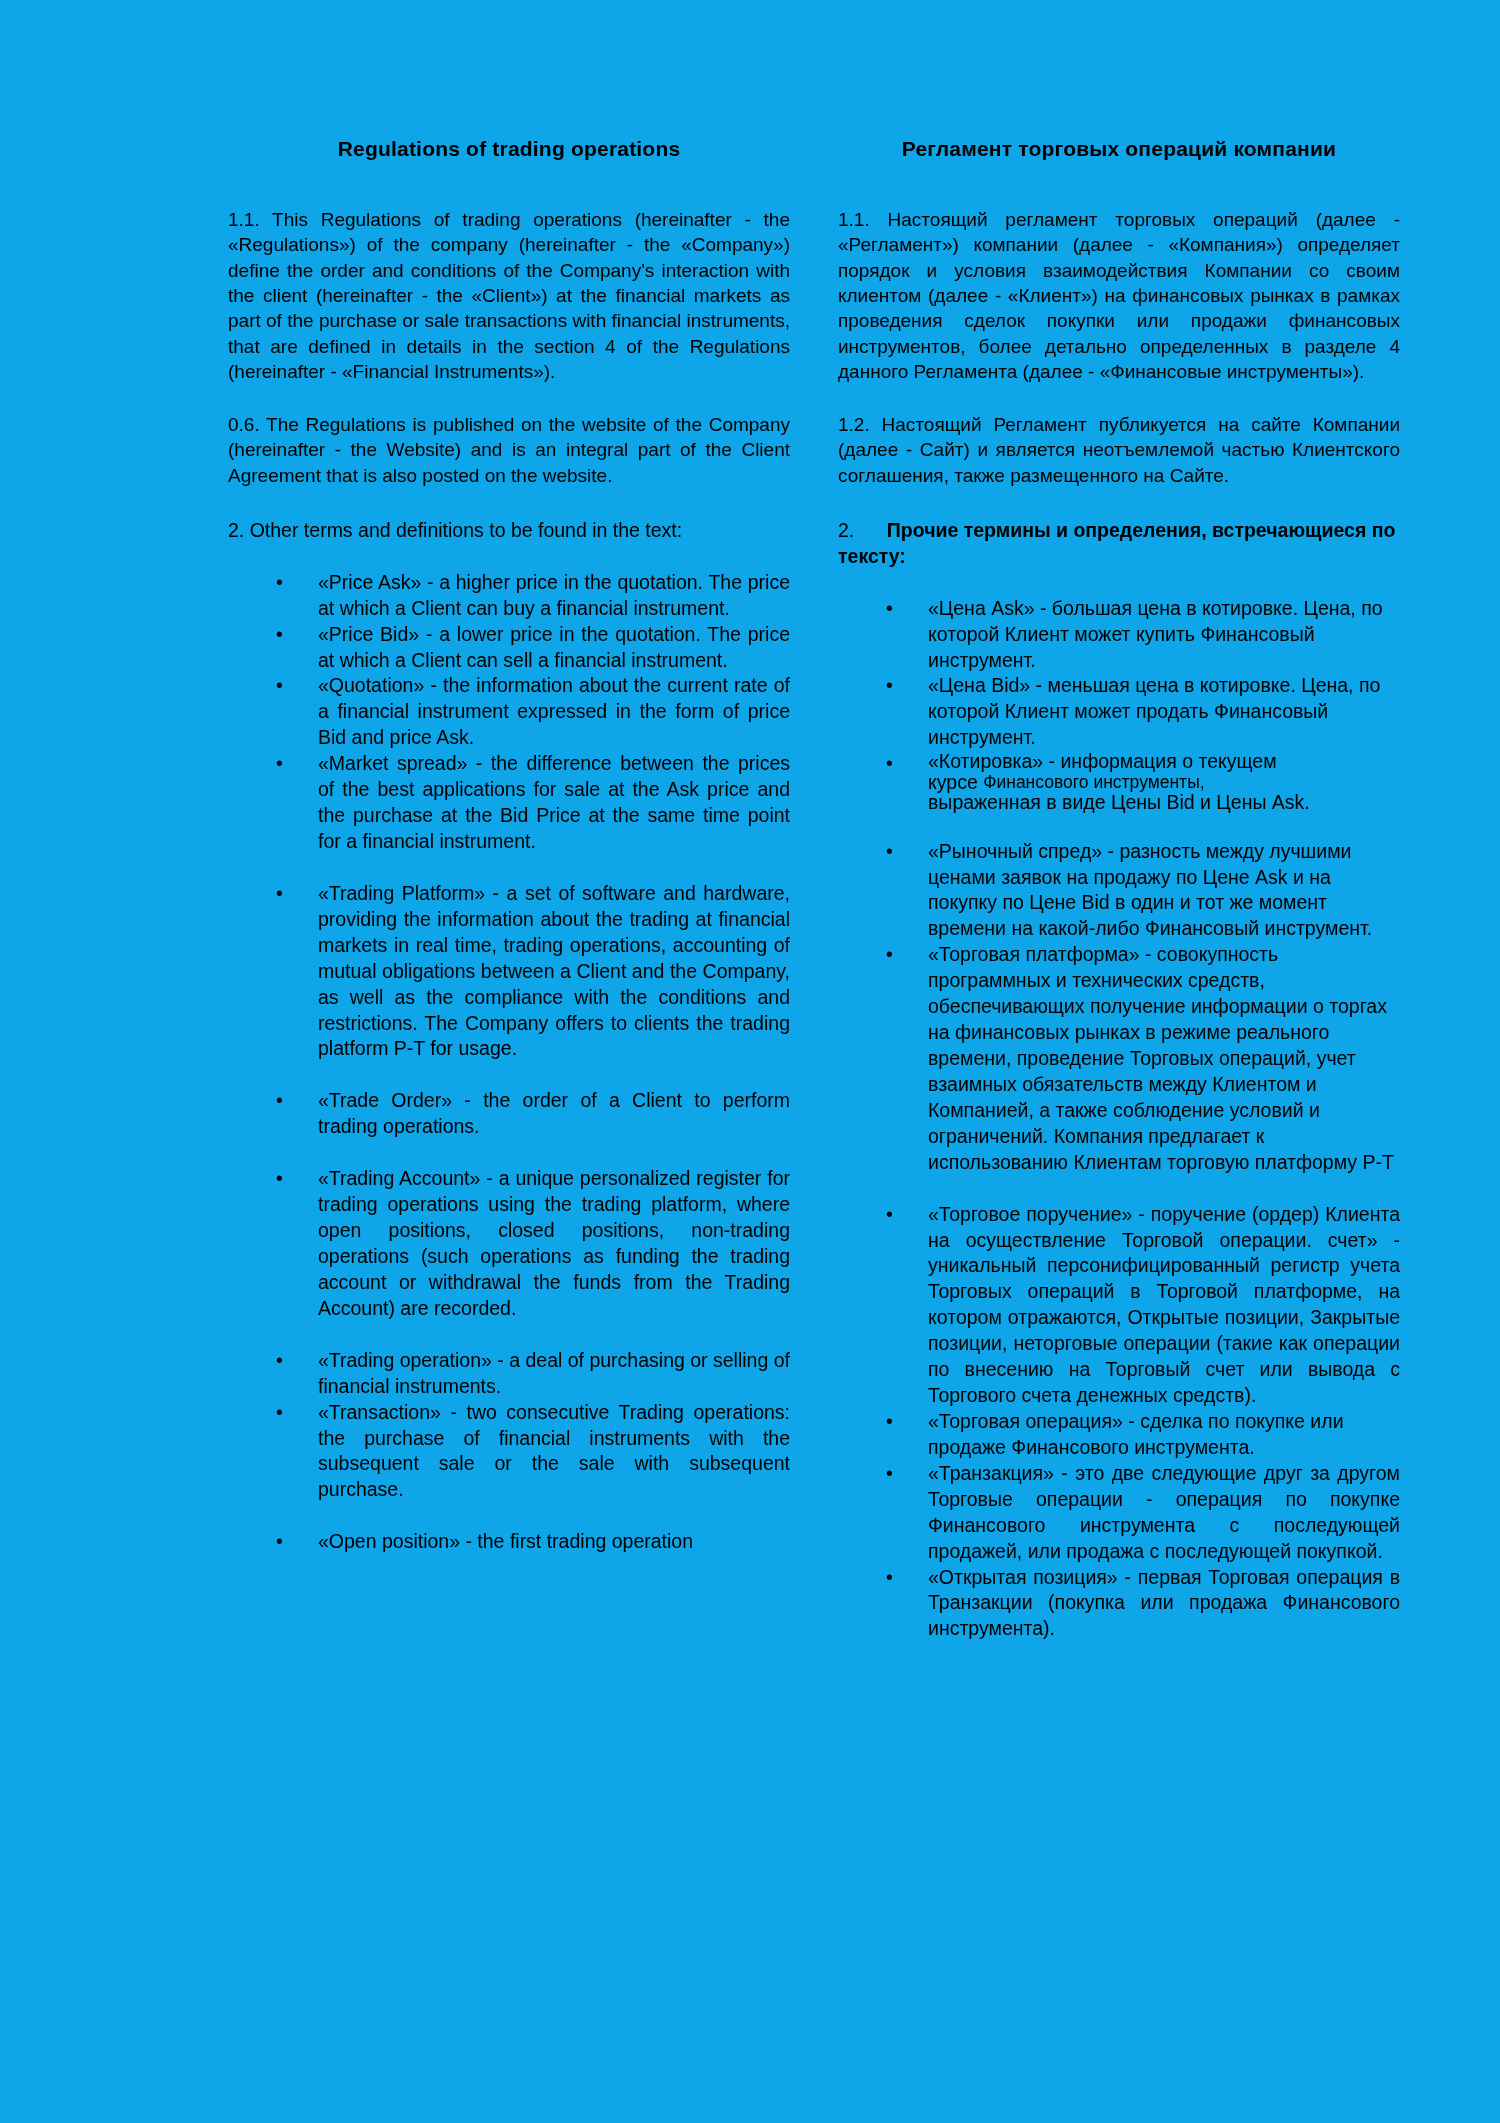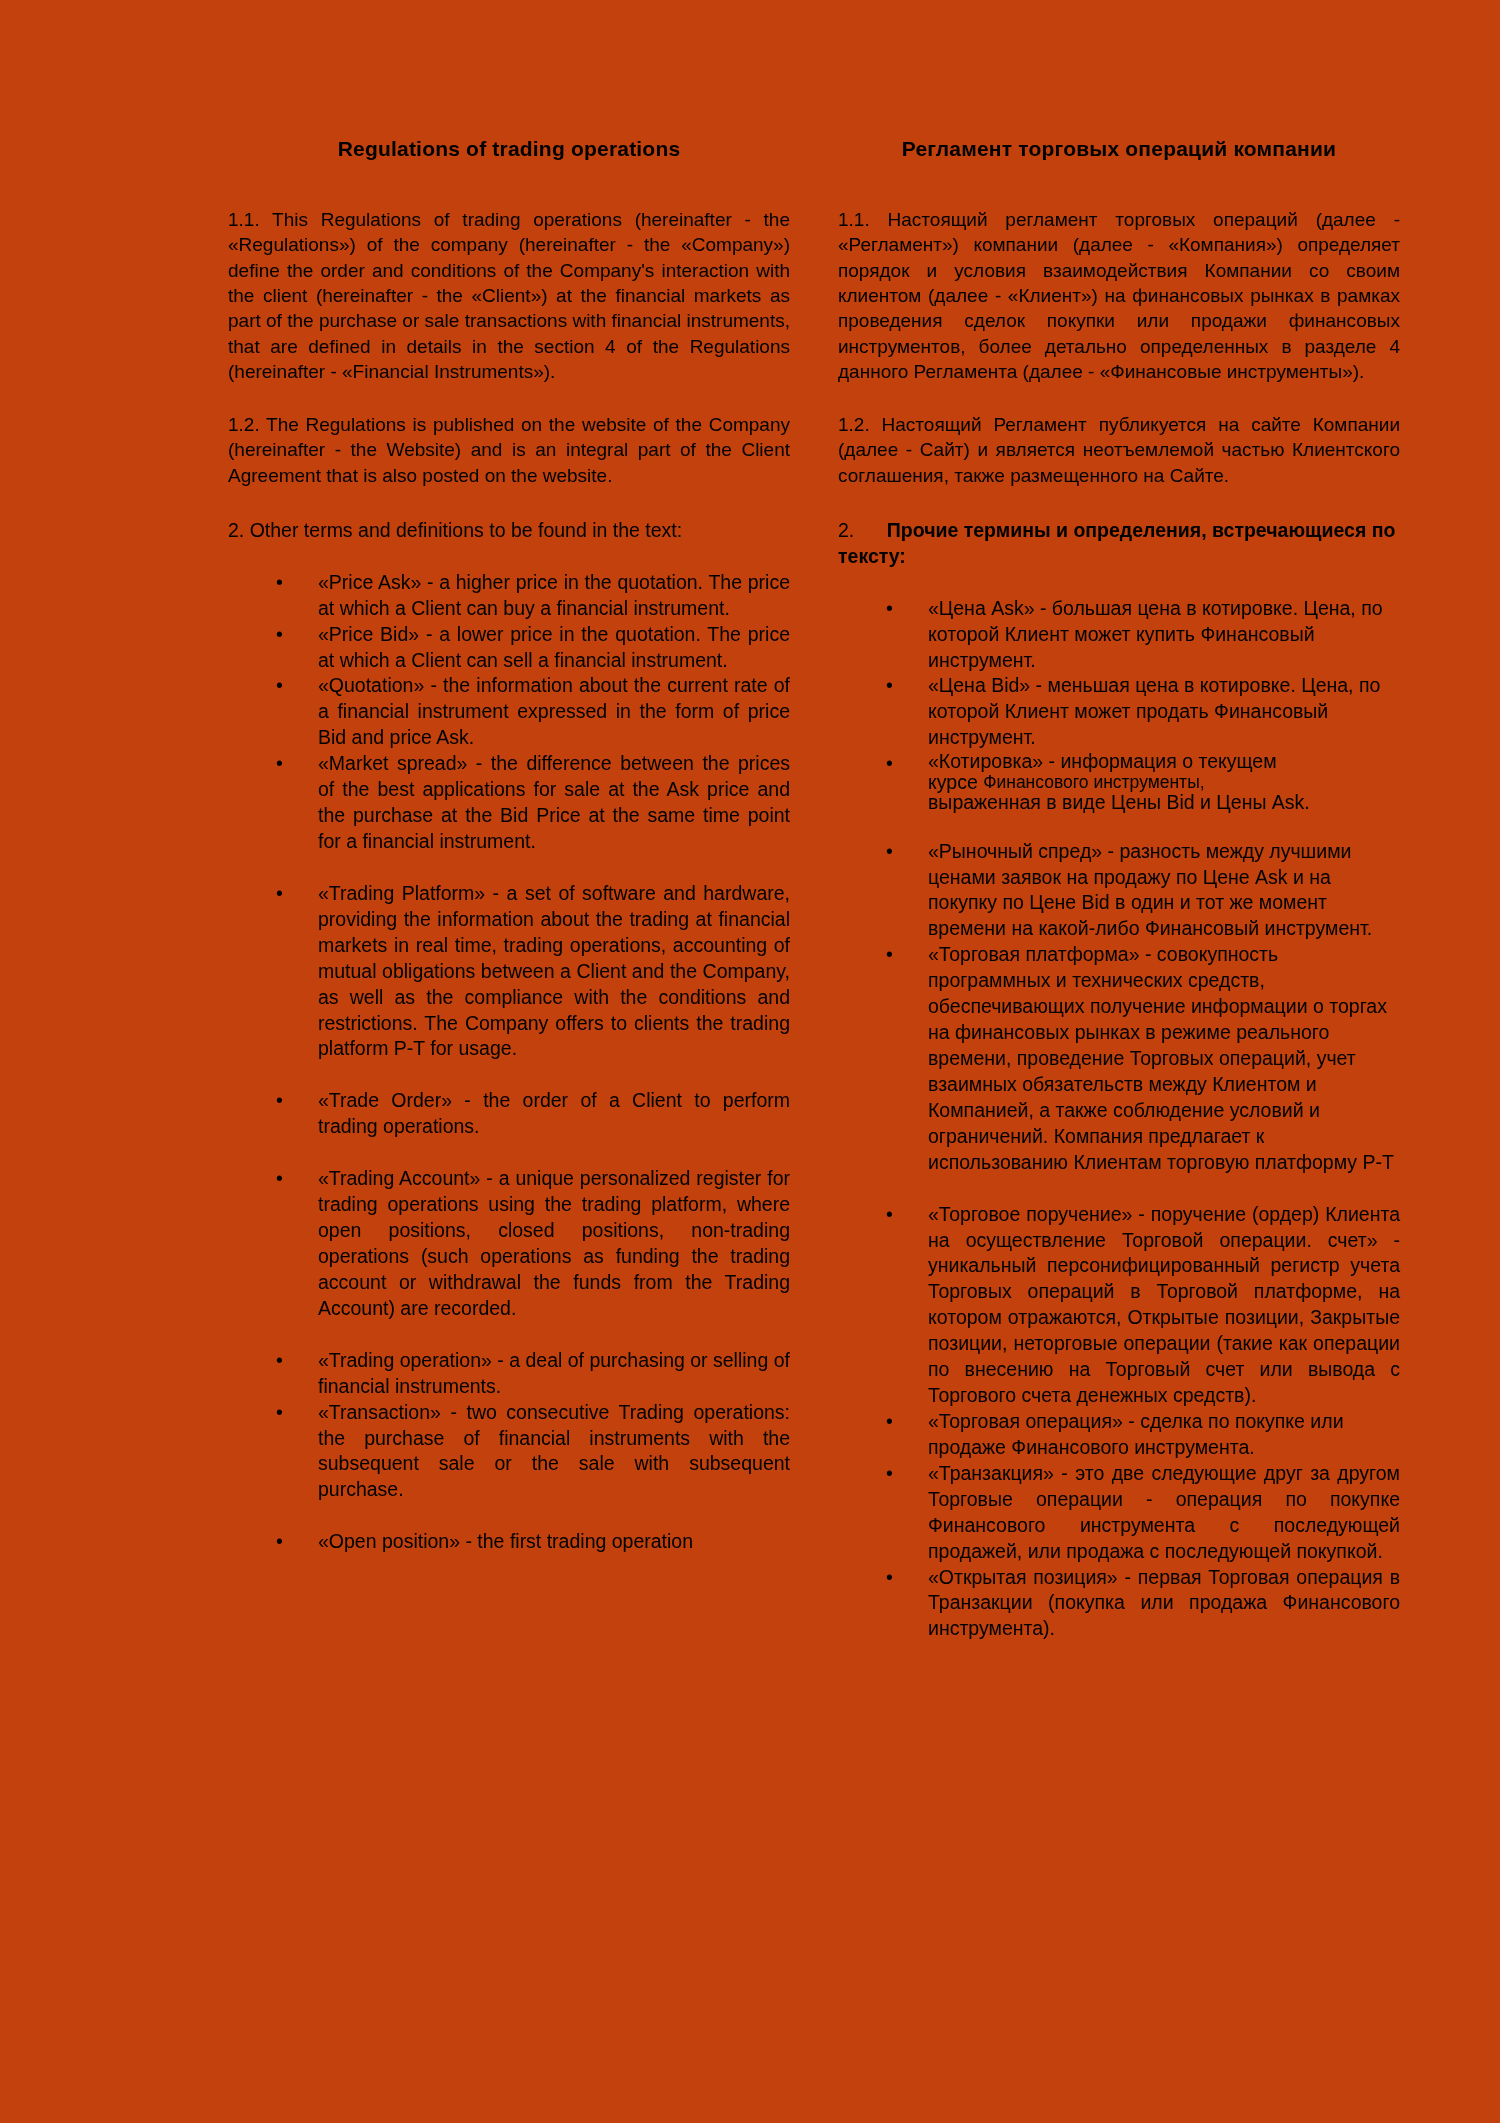--- a/index.html
+++ b/index.html
@@ -13,21 +13,21 @@
     font-family: "Liberation Sans", sans-serif;
     color: #000000;
     position: relative;
     overflow: hidden;
   }
   .page {
     position: absolute;
     left: 0; top: 0;
     width: 1500px;
     height: 2123px;
-    background: #c2410c;
+    background: #0ea5e9;
   }
   .columns {
     position: absolute;
     left: 228px;
     top: 136px;
     width: 1172px;
     display: flex;
     gap: 48px;
   }
   .col {
@@ -115,21 +115,21 @@
 
 <div class="page">
   <div class="columns">
 
     <div class="col">
       <div class="doc-title">Regulations of trading operations</div>
 
 
       <p class="para">1.1. This Regulations of trading operations (hereinafter - the «Regulations») of the company (hereinafter - the «Company») define the order and conditions of the Company's interaction with the client (hereinafter - the «Client») at the financial markets as part of the purchase or sale transactions with financial instruments, that are defined in details in the section 4 of the Regulations (hereinafter - «Financial Instruments»).</p>
 
-      <p class="para last-left">1.2. The Regulations is published on the website of the Company (hereinafter - the Website) and is an integral part of the Client Agreement that is also posted on the website.</p>
+      <p class="para last-left">0.6. The Regulations is published on the website of the Company (hereinafter - the Website) and is an integral part of the Client Agreement that is also posted on the website.</p>
 
       <p class="heading-2"><span>2. </span><span class="b">Other terms and definitions to be found in the text:</span></p>
 
       <ul class="bullets">
         <li class="just">«Price Ask» - a higher price in the quotation. The price at which a Client can buy a financial instrument.</li>
         <li class="just">«Price Bid» - a lower price in the quotation. The price at which a Client can sell a financial instrument.</li>
         <li class="just">«Quotation» - the information about the current rate of a financial instrument expressed in the form of price Bid and price Ask.</li>
         <li class="just gap-after">«Market spread» - the difference between the prices of the best applications for sale at the Ask price and the purchase at the Bid Price at the same time point for a financial instrument.</li>
         <li class="just gap-after">«Trading Platform» - a set of software and hardware, providing the information about the trading at financial markets in real time, trading operations, accounting of mutual obligations between a Client and the Company, as well as the compliance with the conditions and restrictions. The Company offers to clients the trading platform P-T for usage.</li>
         <li class="just gap-after">«Trade Order» - the order of a Client to perform trading operations.</li>

